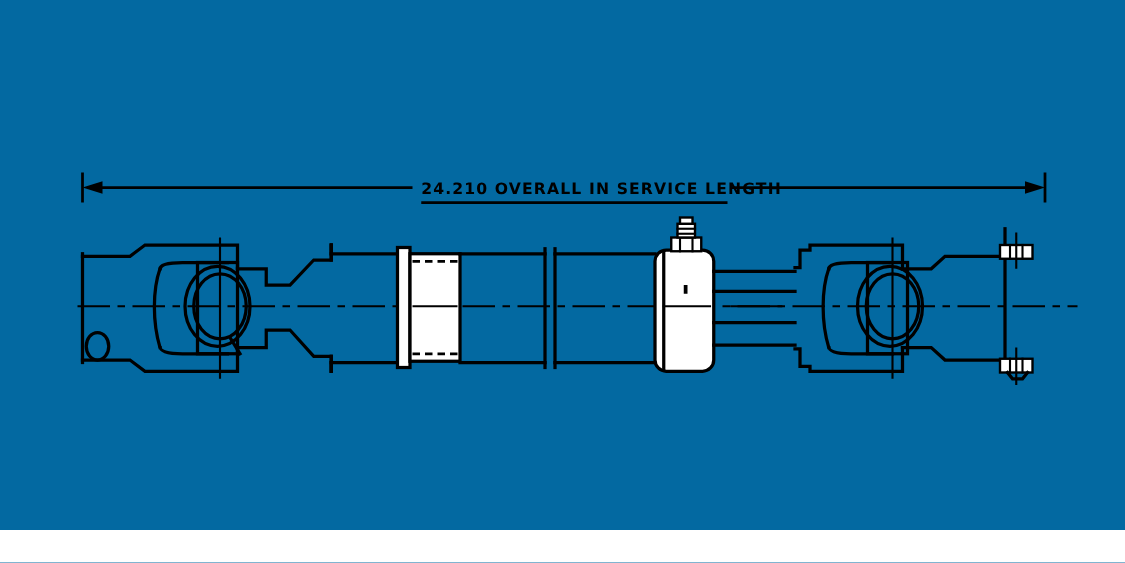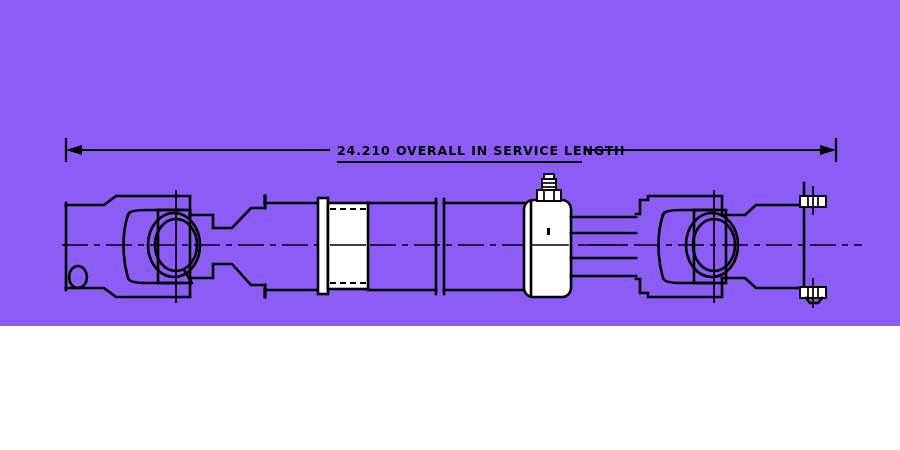--- a/index.html
+++ b/index.html
@@ -7,22 +7,22 @@
     margin: 0;
     padding: 0;
     background: #ffffff;
   }
   body {
     font-family: "Liberation Sans", sans-serif;
   }
   #drawing-canvas {
     position: relative;
     width: 900px;
-    height: 326px;
-    background: #8b5cf6;
+    height: 424px;
+    background: #0369a1;
     overflow: hidden;
   }
   #drawing-canvas svg {
     display: block;
   }
   .obj-line {
     stroke: #000000;
     fill: none;
     stroke-width: 2.6;
     stroke-linecap: square;

